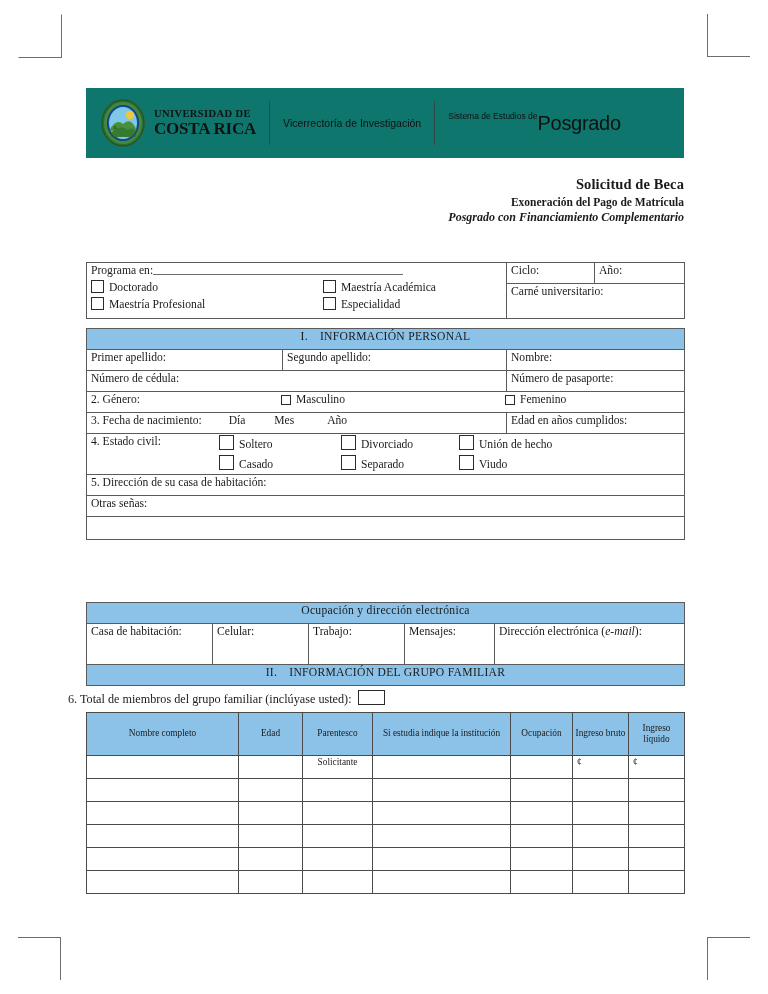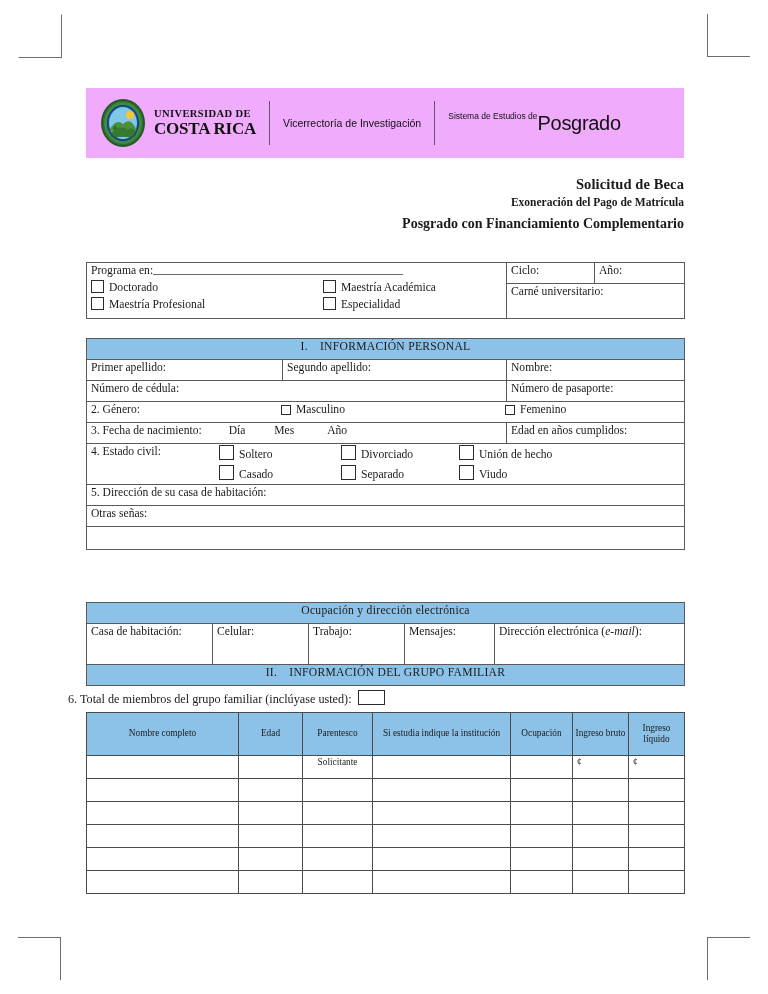--- a/index.html
+++ b/index.html
@@ -19,57 +19,57 @@
   .crop.tr{right:18px;top:14px;width:42px;height:42px;
            border-left-width:1.5px;border-bottom-width:1.5px;border-left-color:#6d6d6d;border-bottom-color:#6d6d6d;}
   .crop.bl{left:18px;bottom:14px;width:42px;height:42px;
            border-right-width:1.5px;border-top-width:1.5px;border-right-color:#6d6d6d;border-top-color:#6d6d6d;}
   .crop.br{right:18px;bottom:14px;width:42px;height:42px;
            border-left-width:1.5px;border-top-width:1.5px;border-left-color:#6d6d6d;border-top-color:#6d6d6d;}
 
   
   .masthead{
     position:absolute;left:86px;top:88px;width:598px;height:70px;
-    background:#f0abfc;display:flex;align-items:center;
+    background:#0f766e;display:flex;align-items:center;
   }
   .seal{width:46px;height:50px;margin-left:14px;flex:0 0 auto;}
   .ucr-words{margin-left:8px;display:flex;flex-direction:column;justify-content:center;line-height:1;}
   .ucr-l1{font-family:"Liberation Serif",serif;font-size:10.5px;letter-spacing:.4px;color:#111;font-weight:700;}
   .ucr-l2{font-family:"Liberation Serif",serif;font-size:17px;letter-spacing:-.2px;color:#111;font-weight:700;margin-top:1px;}
   .vrule{width:1px;height:44px;background:#3b3b3b;margin:0 13px;flex:0 0 auto;opacity:.75;}
   .vice{font-family:"Liberation Sans",sans-serif;font-size:10.5px;color:#111;white-space:nowrap;}
   .sep-block{display:flex;flex-direction:row;line-height:1.08;}
   .sep-l1{font-family:"Liberation Sans",sans-serif;font-size:8.5px;color:#111;}
   .sep-l2{font-family:"Liberation Sans",sans-serif;font-size:20px;color:#111;letter-spacing:-.3px;margin-top:1px;}
 
   
   .titles{position:absolute;left:86px;top:176px;width:598px;text-align:right;}
   .t1{font-size:14.5px;font-weight:700;letter-spacing:.1px;}
   .t2{font-size:11.5px;font-weight:700;margin-top:3px;}
-  .t3{font-size:14px;font-weight:700;margin-top:8px;}
+  .t3{font-size:12px;font-weight:700;margin-top:2px;font-style:italic;}
 
   
   .tbl{border-collapse:collapse;width:598px;table-layout:fixed;}
   .tbl td{
     border:1px solid #5a5a5a;
     font-size:11.6px;
     padding:1px 4px;
     vertical-align:top;
     line-height:1.28;
     height:18px;
   }
   .outer{border:1.6px solid #4a4a4a;}
   .blue{background:#8cc2e8;}
   .ctr{text-align:center;}
   .sec-title{font-size:12.2px;letter-spacing:.3px;padding-top:2px;padding-bottom:2px;}
   .sec-title .num{margin-right:12px;}
 
   
   .blk-programa{position:absolute;left:86px;top:262px;}
-  .blk-personal{position:absolute;left:86px;top:338px;}
+  .blk-personal{position:absolute;left:86px;top:328px;}
   .blk-tel{position:absolute;left:86px;top:602px;}
   .blk-fam{position:absolute;left:86px;top:712px;}
 
   .linefill{display:inline-block;border-bottom:1px solid #6d6d6d;height:10px;vertical-align:-1px;}
 
   
   .cb{display:inline-block;border:1.4px solid #2b2b2b;background:#fff;vertical-align:-2px;margin-right:5px;}
   .cb.sm{width:8px;height:8px;border-width:1.1px;}
   .cb.md{width:11px;height:11px;}
   .cb.lg{width:13px;height:13px;}

